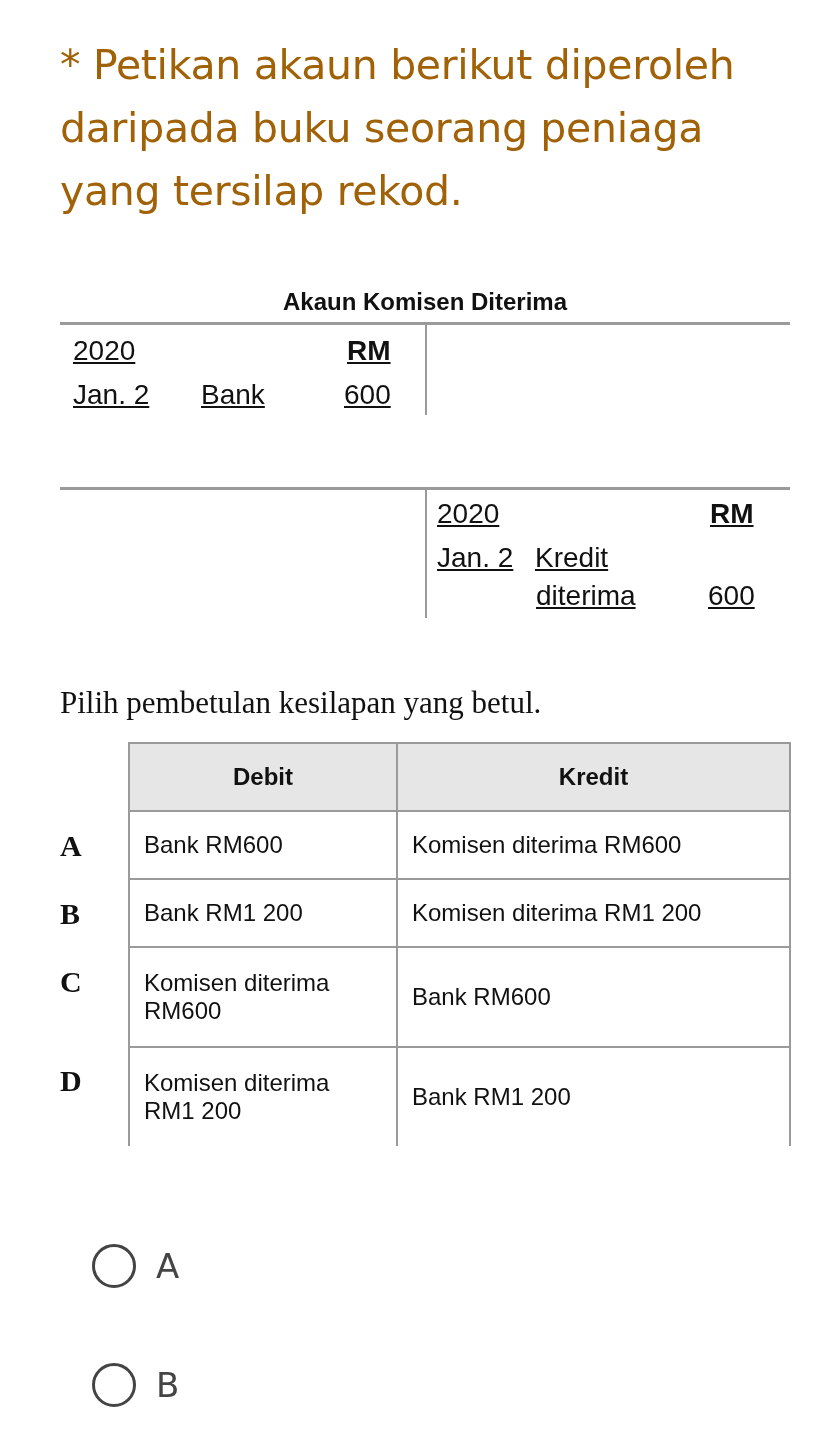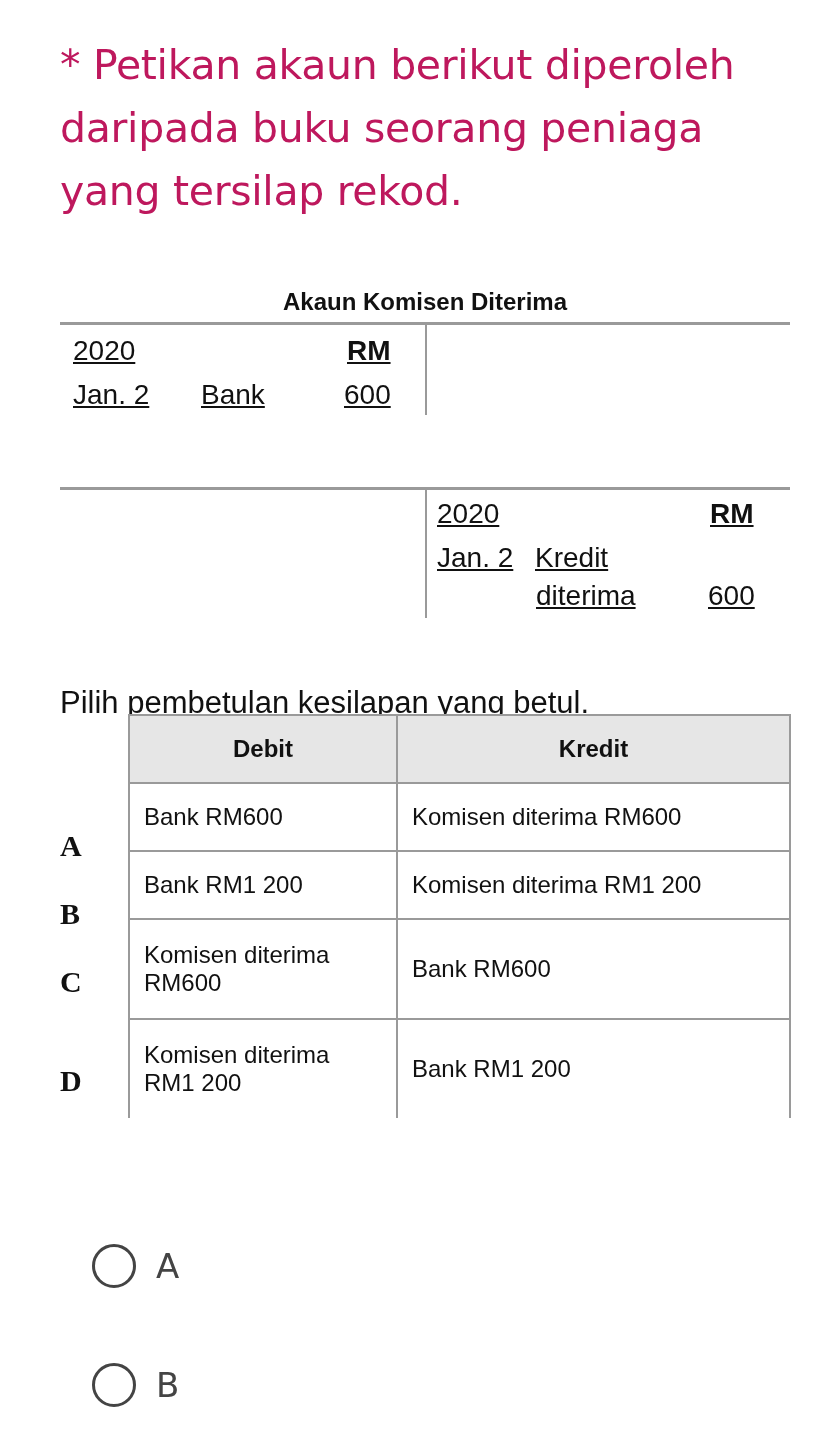--- a/index.html
+++ b/index.html
@@ -1,29 +1,29 @@
 <!DOCTYPE html>
 <html><head>
 <meta charset="utf-8">
 <style>
   html, body { margin: 0; padding: 0; background: #ffffff; }
   body { width: 837px; height: 1429px; position: relative; overflow: hidden; font-family: "DejaVu Sans", sans-serif; color: #3c3c3c; }
 
-  .question-title { position: absolute; left: 60px; top: 34px; width: 740px; font-size: 41px; line-height: 63px; color: #be185d; font-family: "DejaVu Sans", sans-serif; letter-spacing: -0.3px; }
+  .question-title { position: absolute; left: 60px; top: 34px; width: 740px; font-size: 41px; line-height: 63px; color: #a16207; font-family: "DejaVu Sans", sans-serif; letter-spacing: -0.3px; }
 
   .acct { position: absolute; left: 60px; width: 730px; font-family: "Liberation Sans", sans-serif; color: #111; }
   .acct-title { text-align: center; font-weight: bold; font-size: 24px; height: 40px; line-height: 40px; }
   .acct-rule { height: 0; border-top: 3px solid #9a9a9a; }
   .acct-body { position: relative; }
   .acct-divider { position: absolute; left: 365px; top: 0; bottom: 0; border-left: 2px solid #9a9a9a; }
   .cell { position: absolute; font-size: 28px; text-decoration: underline; }
 
-  .instruction { position: absolute; left: 60px; top: 685px; font-family: Liberation Sans, sans-serif; font-size: 31px; color: #111; }
+  .instruction { position: absolute; left: 60px; top: 685px; font-family: Liberation Serif, serif; font-size: 31px; color: #111; }
 
-  .options-table { position: absolute; left: 128px; top: 714px; border-collapse: collapse; font-family: "Liberation Sans", sans-serif; font-size: 24px; color: #111; }
+  .options-table { position: absolute; left: 128px; top: 742px; border-collapse: collapse; font-family: "Liberation Sans", sans-serif; font-size: 24px; color: #111; }
   .options-table th, .options-table td { border: 2px solid #9a9a9a; text-align: left; vertical-align: middle; padding: 0 14px; }
   .options-table th { background: #e6e6e6; font-weight: bold; text-align: center; height: 66px; }
   .options-table td { height: 66px; }
   .options-table tr.tall td { height: 98px; }
   .options-table tr.last td { border-bottom: none; }
   .row-letter { position: absolute; left: 60px; font-family: "Liberation Serif", serif; font-weight: bold; font-size: 30px; color: #111; }
 
   .radio-option { position: absolute; left: 92px; display: flex; align-items: center; cursor: pointer; }
   .radio-circle { width: 44px; height: 44px; border: 3px solid #444; border-radius: 50%; box-sizing: border-box; }
   .radio-label { margin-left: 20px; font-size: 34px; color: #444; font-family: "DejaVu Sans", sans-serif; }

